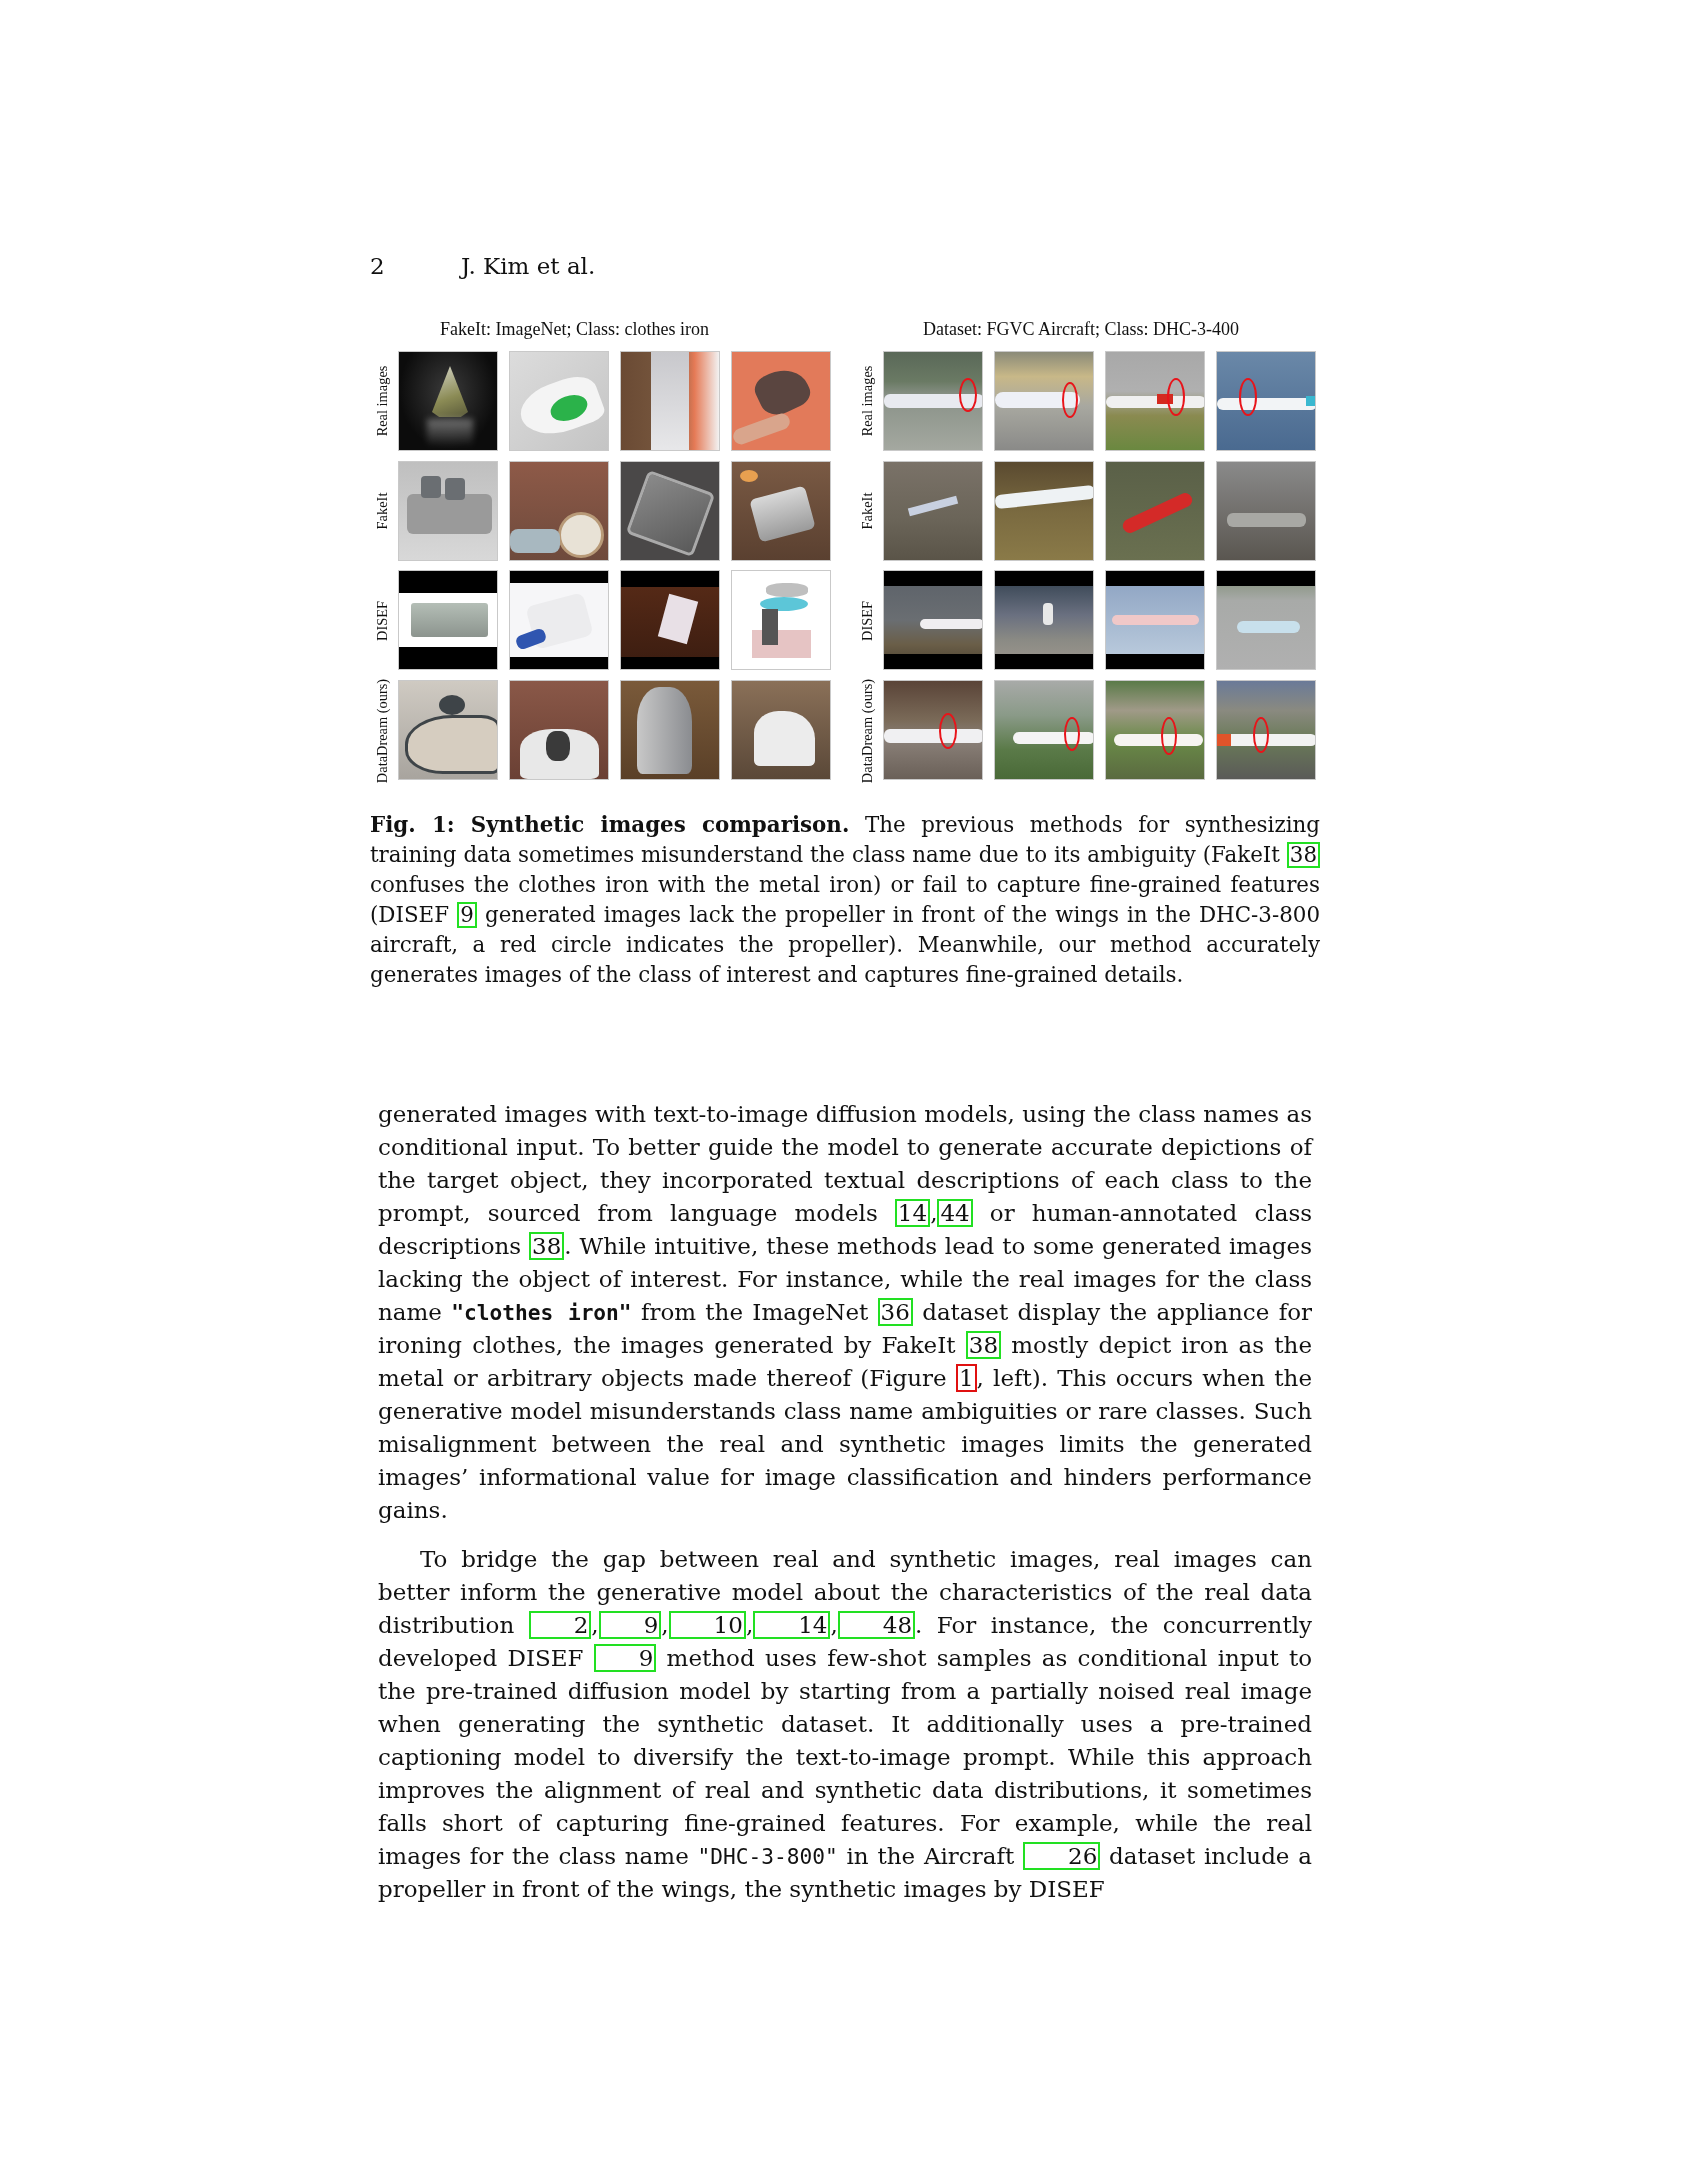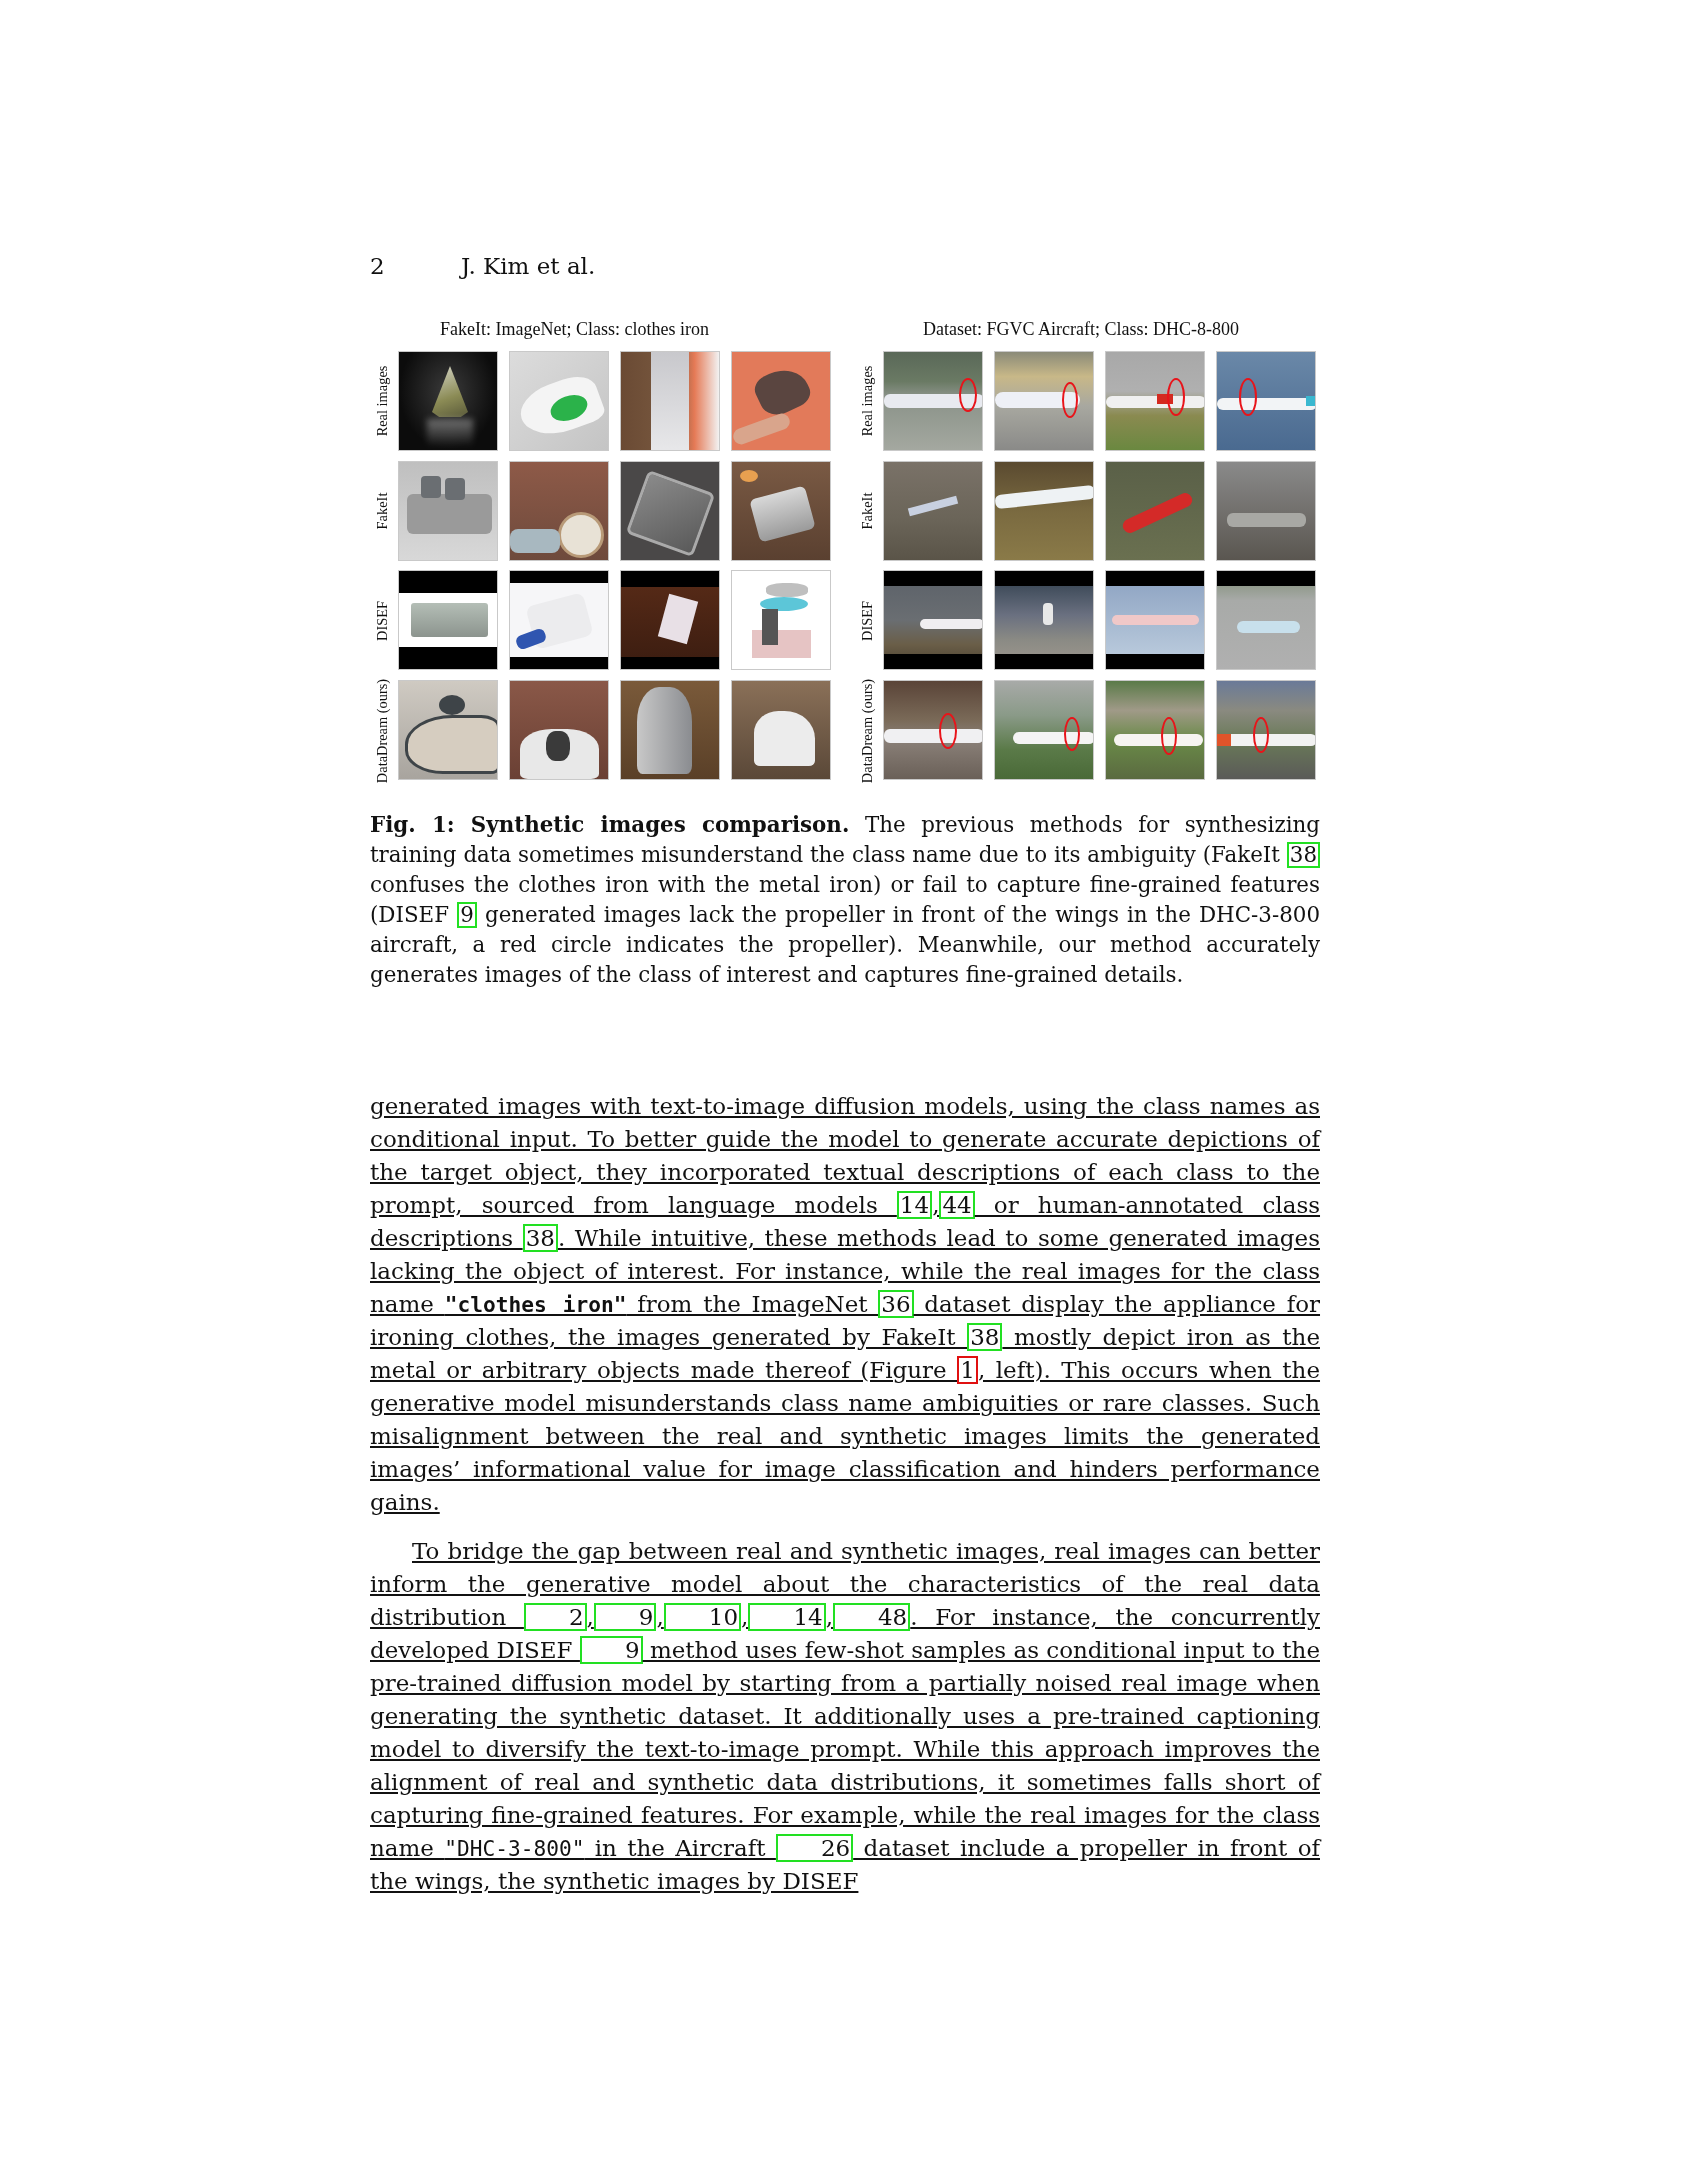--- a/index.html
+++ b/index.html
@@ -18,39 +18,39 @@
   .cell { width: 100px; height: 100px; box-sizing: border-box; border: 1px solid #c9c9c9; overflow: hidden; }
   .cell .bg { position: absolute; inset: 0; }
   .cell .bar-top, .cell .bar-bot { position: absolute; left: 0; right: 0; background: #000; }
   .cell .obj { position: absolute; }
   .propeller-circle { position: absolute; border: 2.5px solid #e8141a; border-radius: 50%; box-sizing: border-box; }
 
   
   .textblock { position: absolute; left: 370px; width: 950px; font-family: "DejaVu Serif", serif; text-align: justify; }
   #caption { top: 810px; font-size: 21.4px; line-height: 30px; }
   #body { top: 1090px; font-size: 23px; line-height: 33px; }
-  #body p { margin: 0; text-decoration: underline; }
+  #body p { margin: 8px; }
   #body p + p { margin-top: 16px; text-indent: 42px; }
   .bold { font-weight: bold; }
   .mono { font-family: "DejaVu Sans Mono", "Liberation Mono", monospace; font-size: 0.92em; font-weight: bold; }
   .mono-plain { font-family: "DejaVu Sans Mono", "Liberation Mono", monospace; font-size: 0.92em; }
   .cite { display: inline-block; border: 2px solid #22e022; padding: 0 1px; line-height: 1.05em; }
   .cite-red { display: inline-block; border: 2px solid #e01010; padding: 0 1px; line-height: 1.05em; }
 </style>
 </head>
 <body>
 
 <div id="page-num" class="abs">2</div>
 <div id="running-head" class="abs">J. Kim et al.</div>
 
 <div>
 
   <div class="abs fig-title" style="left:440px;">FakeIt: ImageNet; Class: clothes iron</div>
 
-  <div class="abs fig-title" style="left:923px;">Dataset: FGVC Aircraft; Class: DHC-8-800</div>
+  <div class="abs fig-title" style="left:923px;">Dataset: FGVC Aircraft; Class: DHC-3-400</div>
 
   <div class="abs row-label" style="left:382px; top:401px;">Real images</div>
   <div class="abs row-label" style="left:382px; top:511px;">FakeIt</div>
   <div class="abs row-label" style="left:382px; top:621px;">DISEF</div>
   <div class="abs row-label" style="left:382px; top:731px;">DataDream (ours)</div>
 
   <div class="abs row-label" style="left:867px; top:401px;">Real images</div>
   <div class="abs row-label" style="left:867px; top:511px;">FakeIt</div>
   <div class="abs row-label" style="left:867px; top:621px;">DISEF</div>
   <div class="abs row-label" style="left:867px; top:731px;">DataDream (ours)</div>

